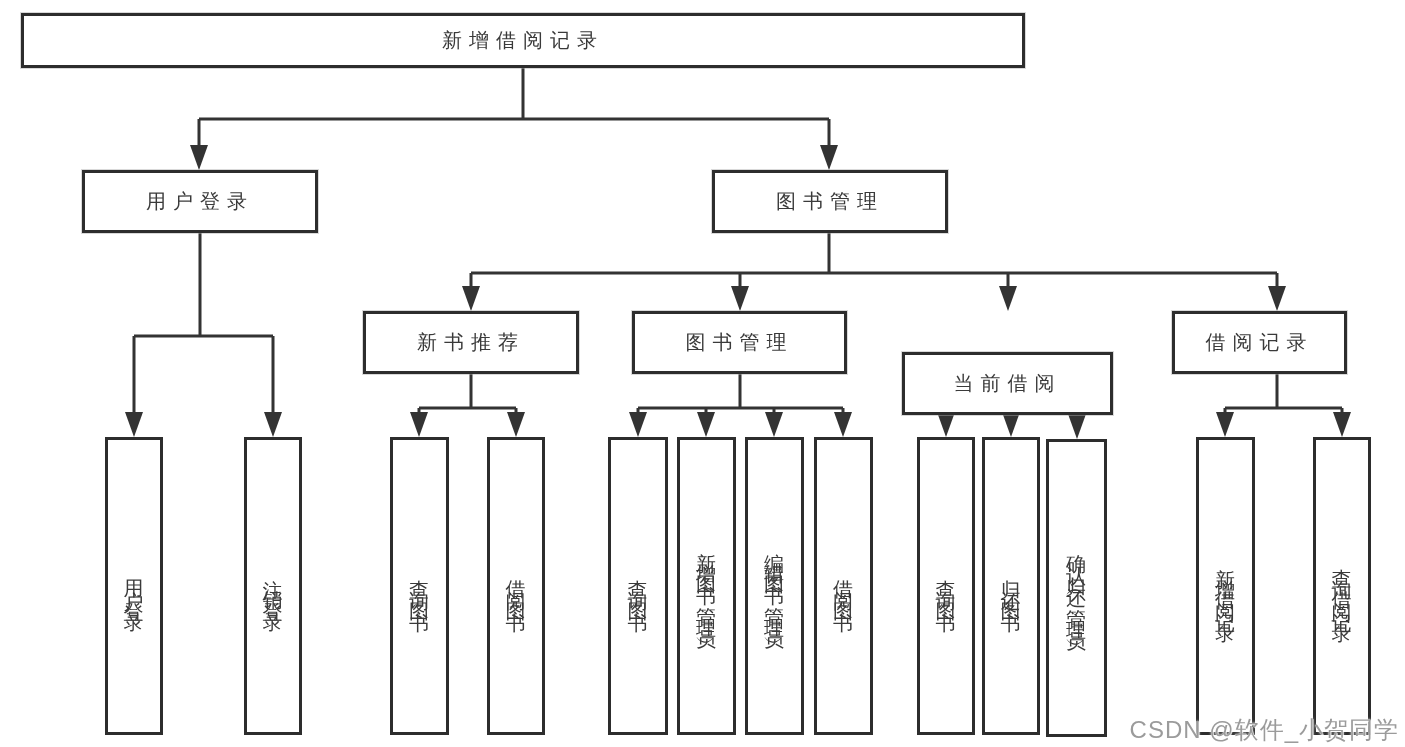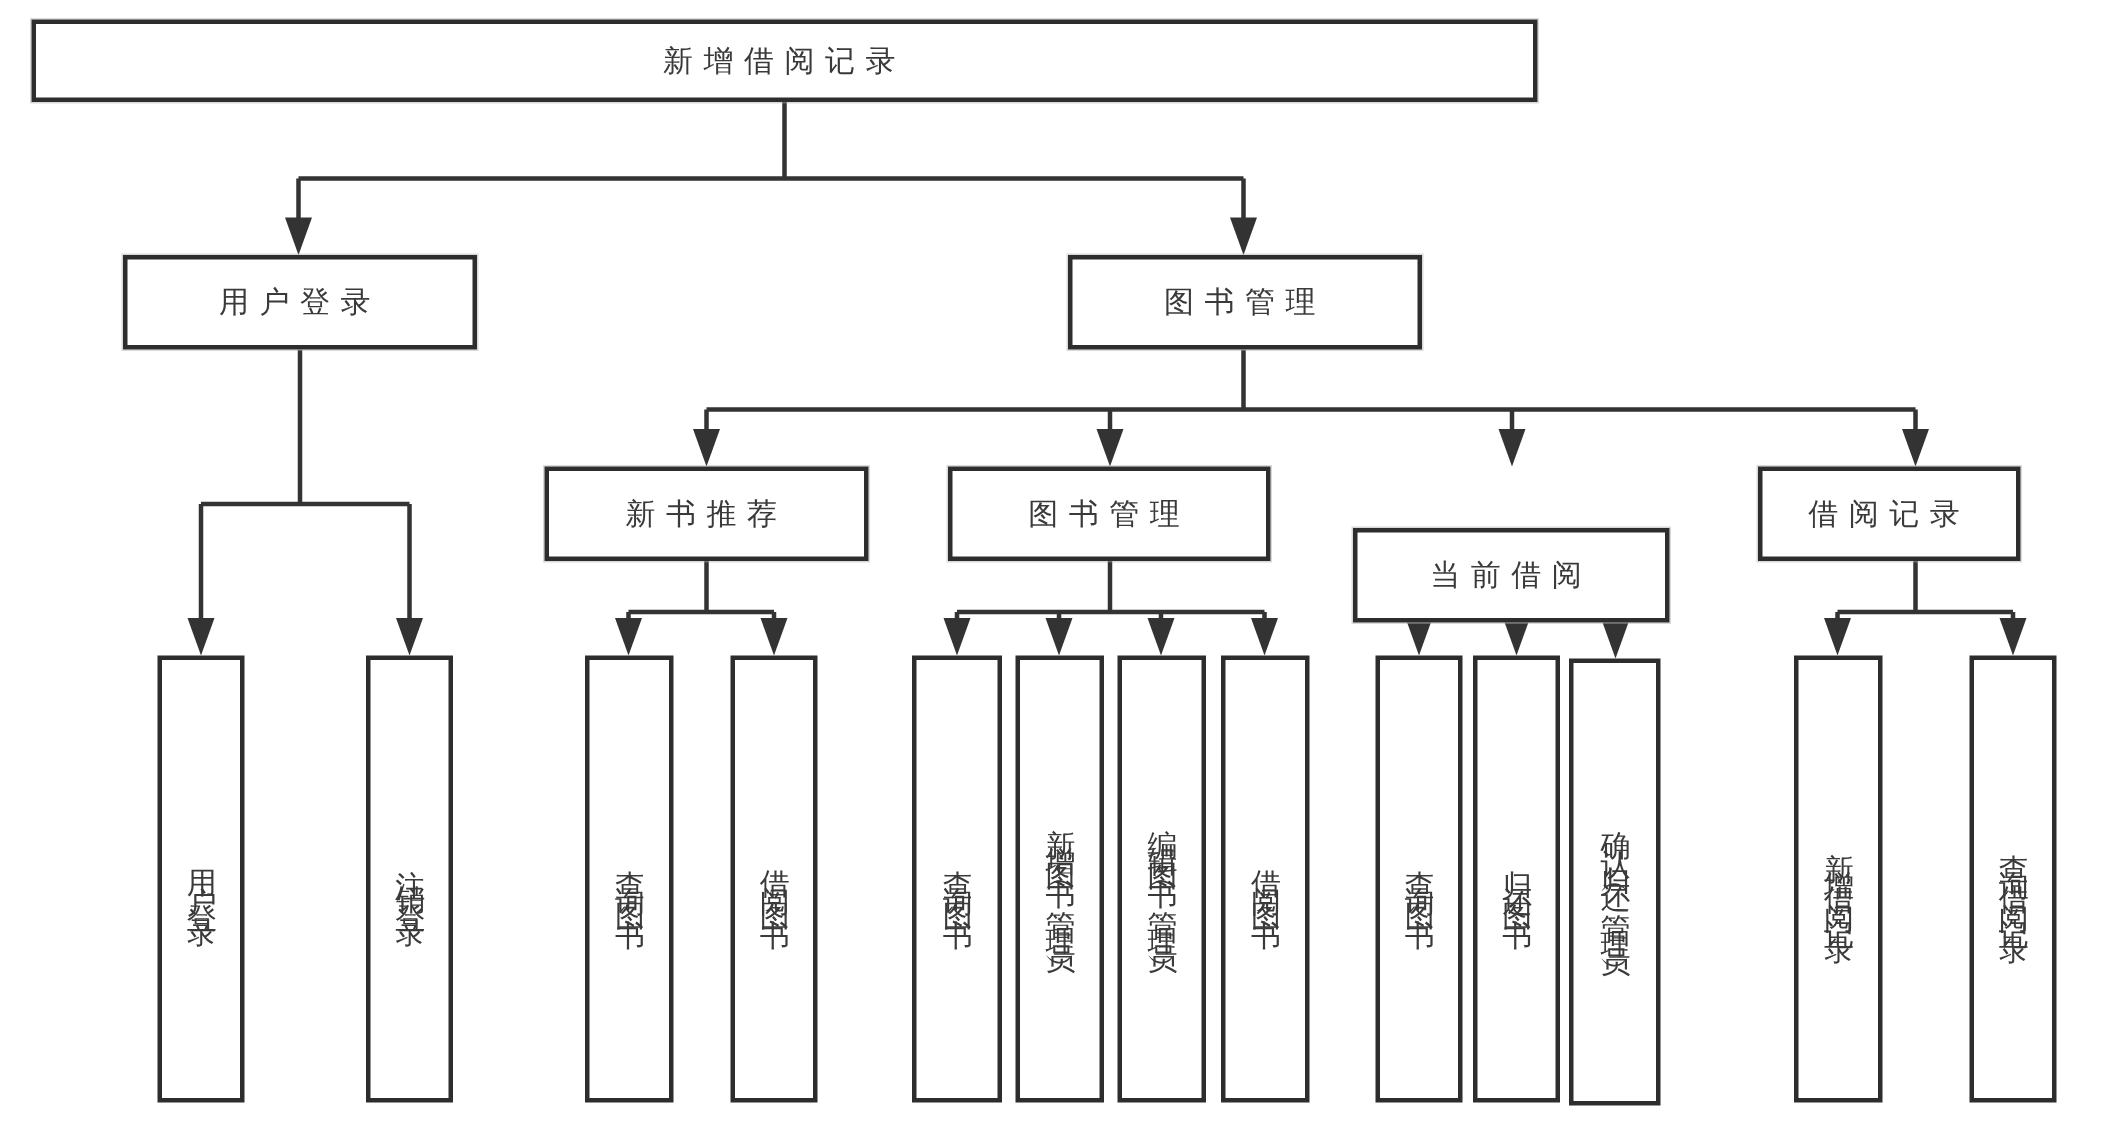--- a/index.html
+++ b/index.html
@@ -159,14 +159,15 @@
     <span class="vtext">确认归还（管理员）</span>
   </div>
 
   <div class="box leaf lf12">
     <span class="vtext">新增借阅记录</span>
   </div>
   <div class="box leaf lf13">
     <span class="vtext">查询借阅记录</span>
   </div>
 
+  <div class="watermark">CSDN @软件_小贺同学</div>
 
 </div>
 
 </body></html>

